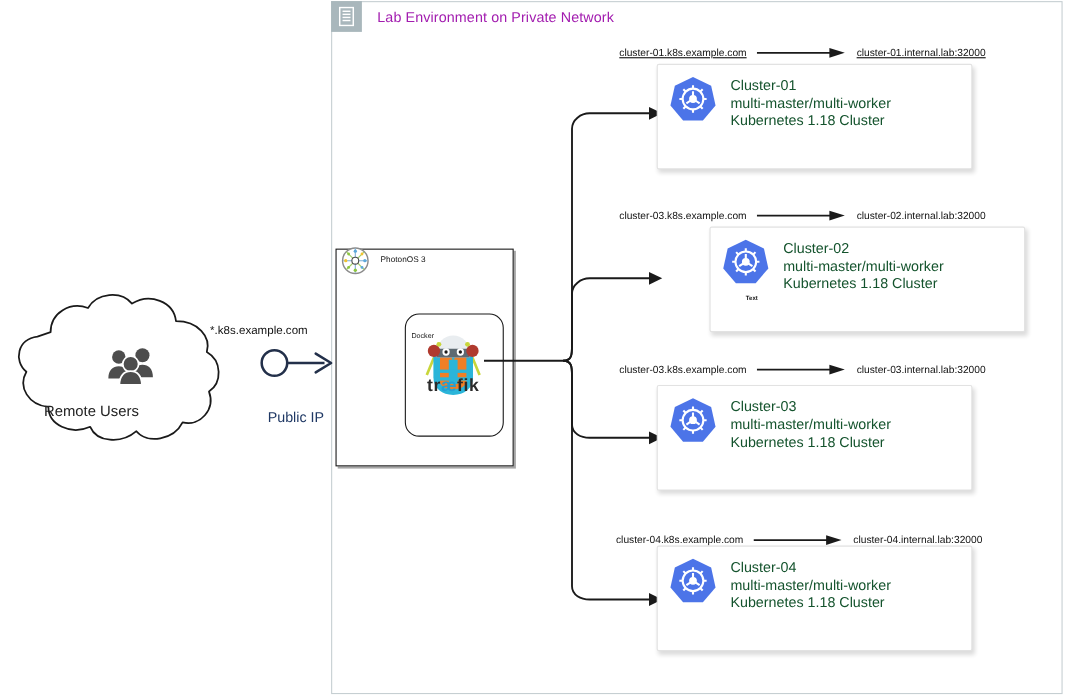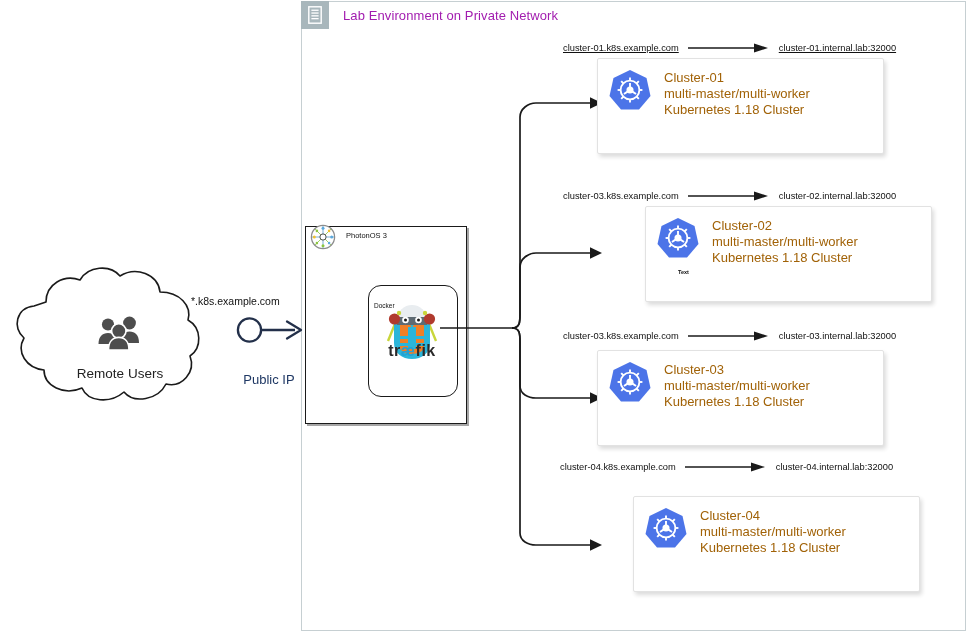--- a/index.html
+++ b/index.html
@@ -11,21 +11,21 @@
   #lab-container{left:301px;top:1px;width:665px;height:630px;
       border:1px solid #C6CFD2;box-sizing:border-box;background:#fff;}
   #lab-header{left:301px;top:1px;width:665px;height:28px;display:flex;align-items:center;}
   #lab-header-icon{width:28px;height:28px;background:#A9B7BC;display:flex;align-items:center;justify-content:center;flex:none;}
   #lab-header-icon svg{display:block;}
   #lab-header-title{margin-left:14px;color:#a21caf;font-size:13px;letter-spacing:.1px;}
 
   
   #cloud-svg{left:6px;top:262px;}
   #users-icon{left:97px;top:316px;width:46px;height:34px;}
-  #remote-users-label{left:40px;top:366px;width:160px;text-align:center;
+  #remote-users-label{left:40px;top:366px;width:160px;
       font-size:13.5px;color:#222;}
   #users-line{left:140px;top:331px;width:115px;height:2px;}
   #domain-wild-label{left:191px;top:295px;font-size:10.5px;color:#111;}
   #publicip-glyph{left:235px;top:315px;width:68px;height:30px;}
   #publicip-label{left:226px;top:372px;width:86px;text-align:center;
       font-size:13px;color:#1F3864;}
 
   
   #photonos-box{left:305px;top:226px;width:160px;height:196px;
       border:1.6px solid #1A1A1A;background:#fff;box-shadow:2px 2px 0 rgba(0,0,0,.35);}
@@ -42,34 +42,34 @@
   
   #branch-svg{left:440px;top:60px;}
 
   
   .cluster-card{width:285px;height:94px;background:#fff;
       border:1px solid #E2E2E2;border-radius:2px;
       box-shadow:2px 3px 4px rgba(0,0,0,.14);}
   .cluster-inner{display:flex;align-items:flex-start;padding:9px 0 0 10px;}
   .k8s-logo{width:44px;height:44px;flex:none;}
   .cluster-text{margin-left:12px;margin-top:2px;line-height:16px;
-      font-size:13px;color:#a16207;}
+      font-size:13px;color:#14532d;}
   .map-row{position:absolute;display:flex;align-items:center;font-size:9.3px;color:#111;white-space:nowrap;}
   .map-arrow{margin:0 9px;}
   .placeholder-text{position:absolute;left:32px;top:62px;font-size:5.5px;
       font-weight:bold;color:#111;}
 
   #cluster-1{left:597px;top:58px;}
   #cluster-2{left:597px;top:206px;margin-left:48px;}
   #cluster-3{left:597px;top:350px;}
-  #cluster-4{left:597px;top:496px;margin-left:36px;}
+  #cluster-4{left:597px;top:496px;}
   #map-1{left:563px;top:43px;text-decoration:underline;}
   #map-2{left:563px;top:191px;}
   #map-3{left:563px;top:331px;}
-  #map-4{left:560px;top:462px;justify-content:flex-end;}
+  #map-4{left:560px;top:486px;justify-content:flex-end;}
 </style>
 </head>
 <body>
 
 <div class="abs" id="lab-container"></div>
 
 <div class="abs" id="lab-header">
   <div id="lab-header-icon">
     <svg width="14" height="18" viewBox="0 0 14 18">
       <rect x="0.8" y="0.8" width="12.4" height="16.4" fill="none" stroke="#FFFFFF" stroke-width="1.4"></rect>

